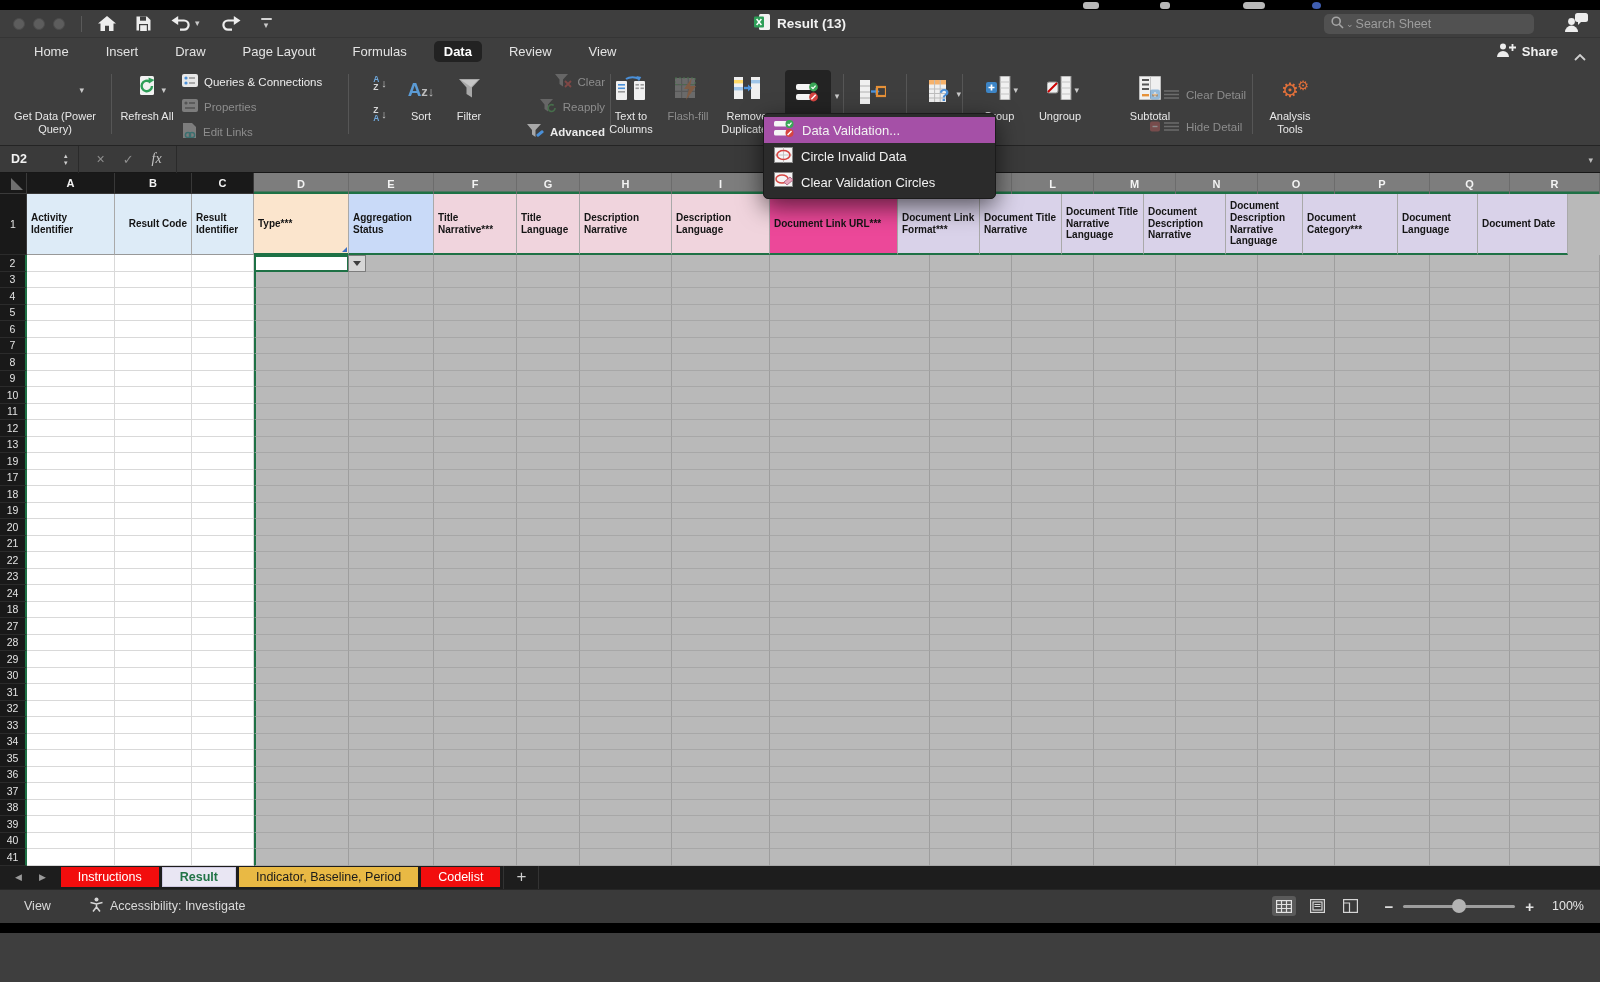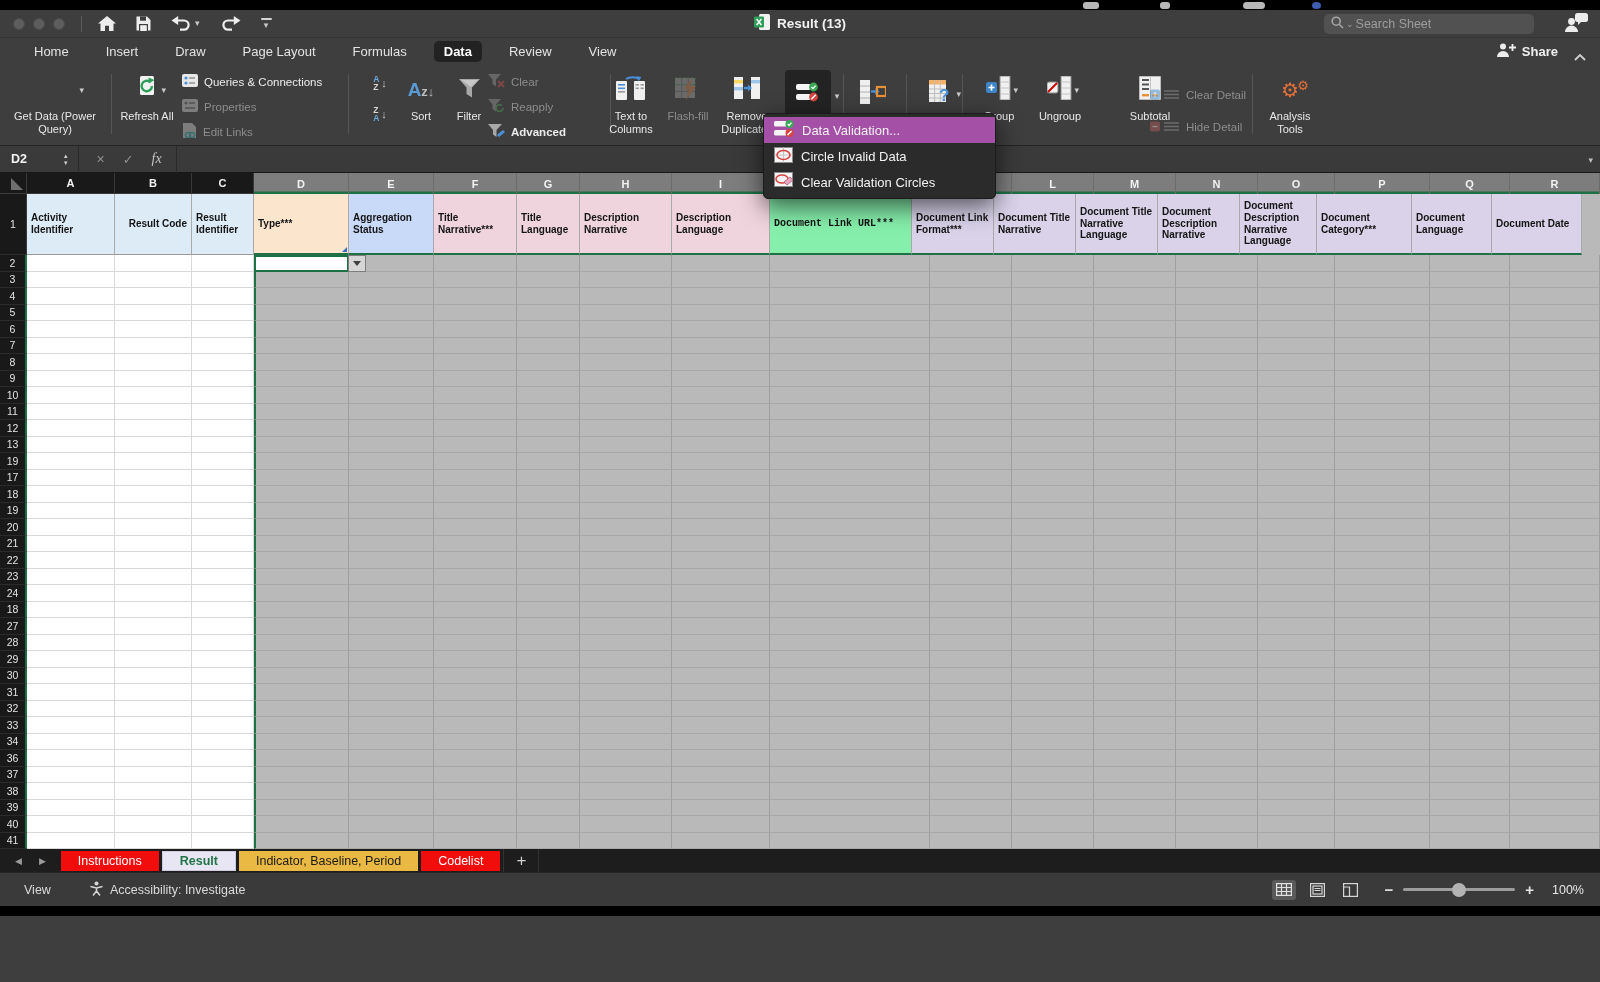--- a/index.html
+++ b/index.html
@@ -313,21 +313,21 @@
   <div class="rgroup" style="left:446px;width:46px;">
     <div class="ricon">
       <span><svg width="21" height="19">
             <path d="M0 0 h21 l-8 8.5 v10 l-5.5-3.5 v-6.5 z" fill="#a8a8a8"></path>
             <path d="M2 1 h17 l-7 7" fill="#c6c6c6"></path>
           </svg></span>
     </div>
     <div class="rlabel">Filter</div>
   </div>
 
-  <div class="rgroup rowbtns" style="left:488px;width:106px;">
+  <div class="rgroup rowbtns" style="left:499px;width:106px;align-items:flex-end;">
     <div class="row dis">
       <span><svg width="17" height="14" opacity=".6">
             <path d="M0 0 h13 l-5 5.5 v7 l-3.5-2.5 v-4.5 z" fill="#8f8f8f"></path>
             <path d="M10 7 l6 6 M16 7 l-6 6" stroke="#c0504d" stroke-width="1.8"></path>
           </svg></span>
       <span>Clear</span>
     </div>
     <div class="row dis">
       <span><svg width="17" height="14" opacity=".6">
             <path d="M0 0 h13 l-5 5.5 v7 l-3.5-2.5 v-4.5 z" fill="#8f8f8f"></path>
@@ -571,21 +571,21 @@
       <div class="gut">1</div>
       <div class="h1 fz" style="width: 88px; background: rgb(221, 235, 247);">Activity Identifier</div>
       <div class="h1 fz ar" style="width: 77px; background: rgb(221, 235, 247);">Result Code</div>
       <div class="h1 fz" style="width: 62px; background: rgb(221, 235, 247);">Result Identifier</div>
       <div class="h1 sz" style="width: 95px; background: rgb(251, 229, 205);">Type***<span class="note"></span></div>
       <div class="h1 sz" style="width: 85px; background: rgb(201, 218, 248);">Aggregation Status</div>
       <div class="h1 sz" style="width: 83px; background: rgb(240, 212, 221);">Title Narrative***</div>
       <div class="h1 sz" style="width: 63px; background: rgb(240, 212, 221);">Title Language</div>
       <div class="h1 sz" style="width: 92px; background: rgb(240, 212, 221);">Description Narrative</div>
       <div class="h1 sz" style="width: 98px; background: rgb(240, 212, 221);">Description Language</div>
-      <div class="h1 sz" style="width: 142px; background: #86efac; font-family: Liberation Mono, monospace;">Document Link URL***</div>
+      <div class="h1 sz" style="width: 128px; background: #ec4899;">Document Link URL***</div>
       <div class="h1 sz" style="width: 82px; background: rgb(217, 210, 233);">Document Link Format***</div>
       <div class="h1 sz" style="width: 82px; background: rgb(217, 210, 233);">Document Title Narrative</div>
       <div class="h1 sz" style="width: 82px; background: rgb(217, 210, 233);">Document Title Narrative Language</div>
       <div class="h1 sz" style="width: 82px; background: rgb(217, 210, 233);">Document Description Narrative</div>
       <div class="h1 sz" style="width: 77px; background: rgb(217, 210, 233);">Document Description Narrative Language</div>
       <div class="h1 sz" style="width: 95px; background: rgb(217, 210, 233);">Document Category***</div>
       <div class="h1 sz" style="width: 80px; background: rgb(217, 210, 233);">Document Language</div>
       <div class="h1 sz" style="width: 90px; background: rgb(217, 210, 233);">Document Date</div>
     </div>
     <div class="grow">
@@ -1194,20 +1194,41 @@
       <div class="cell sz" style="width: 82px;"></div>
       <div class="cell sz" style="width: 82px;"></div>
       <div class="cell sz" style="width: 82px;"></div>
       <div class="cell sz" style="width: 77px;"></div>
       <div class="cell sz" style="width: 95px;"></div>
       <div class="cell sz" style="width: 80px;"></div>
       <div class="cell sz" style="width: 90px;"></div>
     </div>
     <div class="grow">
       <div class="gut selrow">34</div>
+      <div class="cell" style="width: 88px;"></div>
+      <div class="cell" style="width: 77px;"></div>
+      <div class="cell" style="width: 62px;"></div>
+      <div class="cell sz dleft" style="width: 95px;"></div>
+      <div class="cell sz" style="width: 85px;"></div>
+      <div class="cell sz" style="width: 83px;"></div>
+      <div class="cell sz" style="width: 63px;"></div>
+      <div class="cell sz" style="width: 92px;"></div>
+      <div class="cell sz" style="width: 98px;"></div>
+      <div class="cell sz" style="width: 160px;"></div>
+      <div class="cell sz" style="width: 82px;"></div>
+      <div class="cell sz" style="width: 82px;"></div>
+      <div class="cell sz" style="width: 82px;"></div>
+      <div class="cell sz" style="width: 82px;"></div>
+      <div class="cell sz" style="width: 77px;"></div>
+      <div class="cell sz" style="width: 95px;"></div>
+      <div class="cell sz" style="width: 80px;"></div>
+      <div class="cell sz" style="width: 90px;"></div>
+    </div>
+    <div class="grow">
+      <div class="gut selrow">35</div>
       <div class="cell" style="width: 88px;"></div>
       <div class="cell" style="width: 77px;"></div>
       <div class="cell" style="width: 62px;"></div>
       <div class="cell sz dleft" style="width: 95px;"></div>
       <div class="cell sz" style="width: 85px;"></div>
       <div class="cell sz" style="width: 83px;"></div>
       <div class="cell sz" style="width: 63px;"></div>
       <div class="cell sz" style="width: 92px;"></div>
       <div class="cell sz" style="width: 98px;"></div>
       <div class="cell sz" style="width: 160px;"></div>

